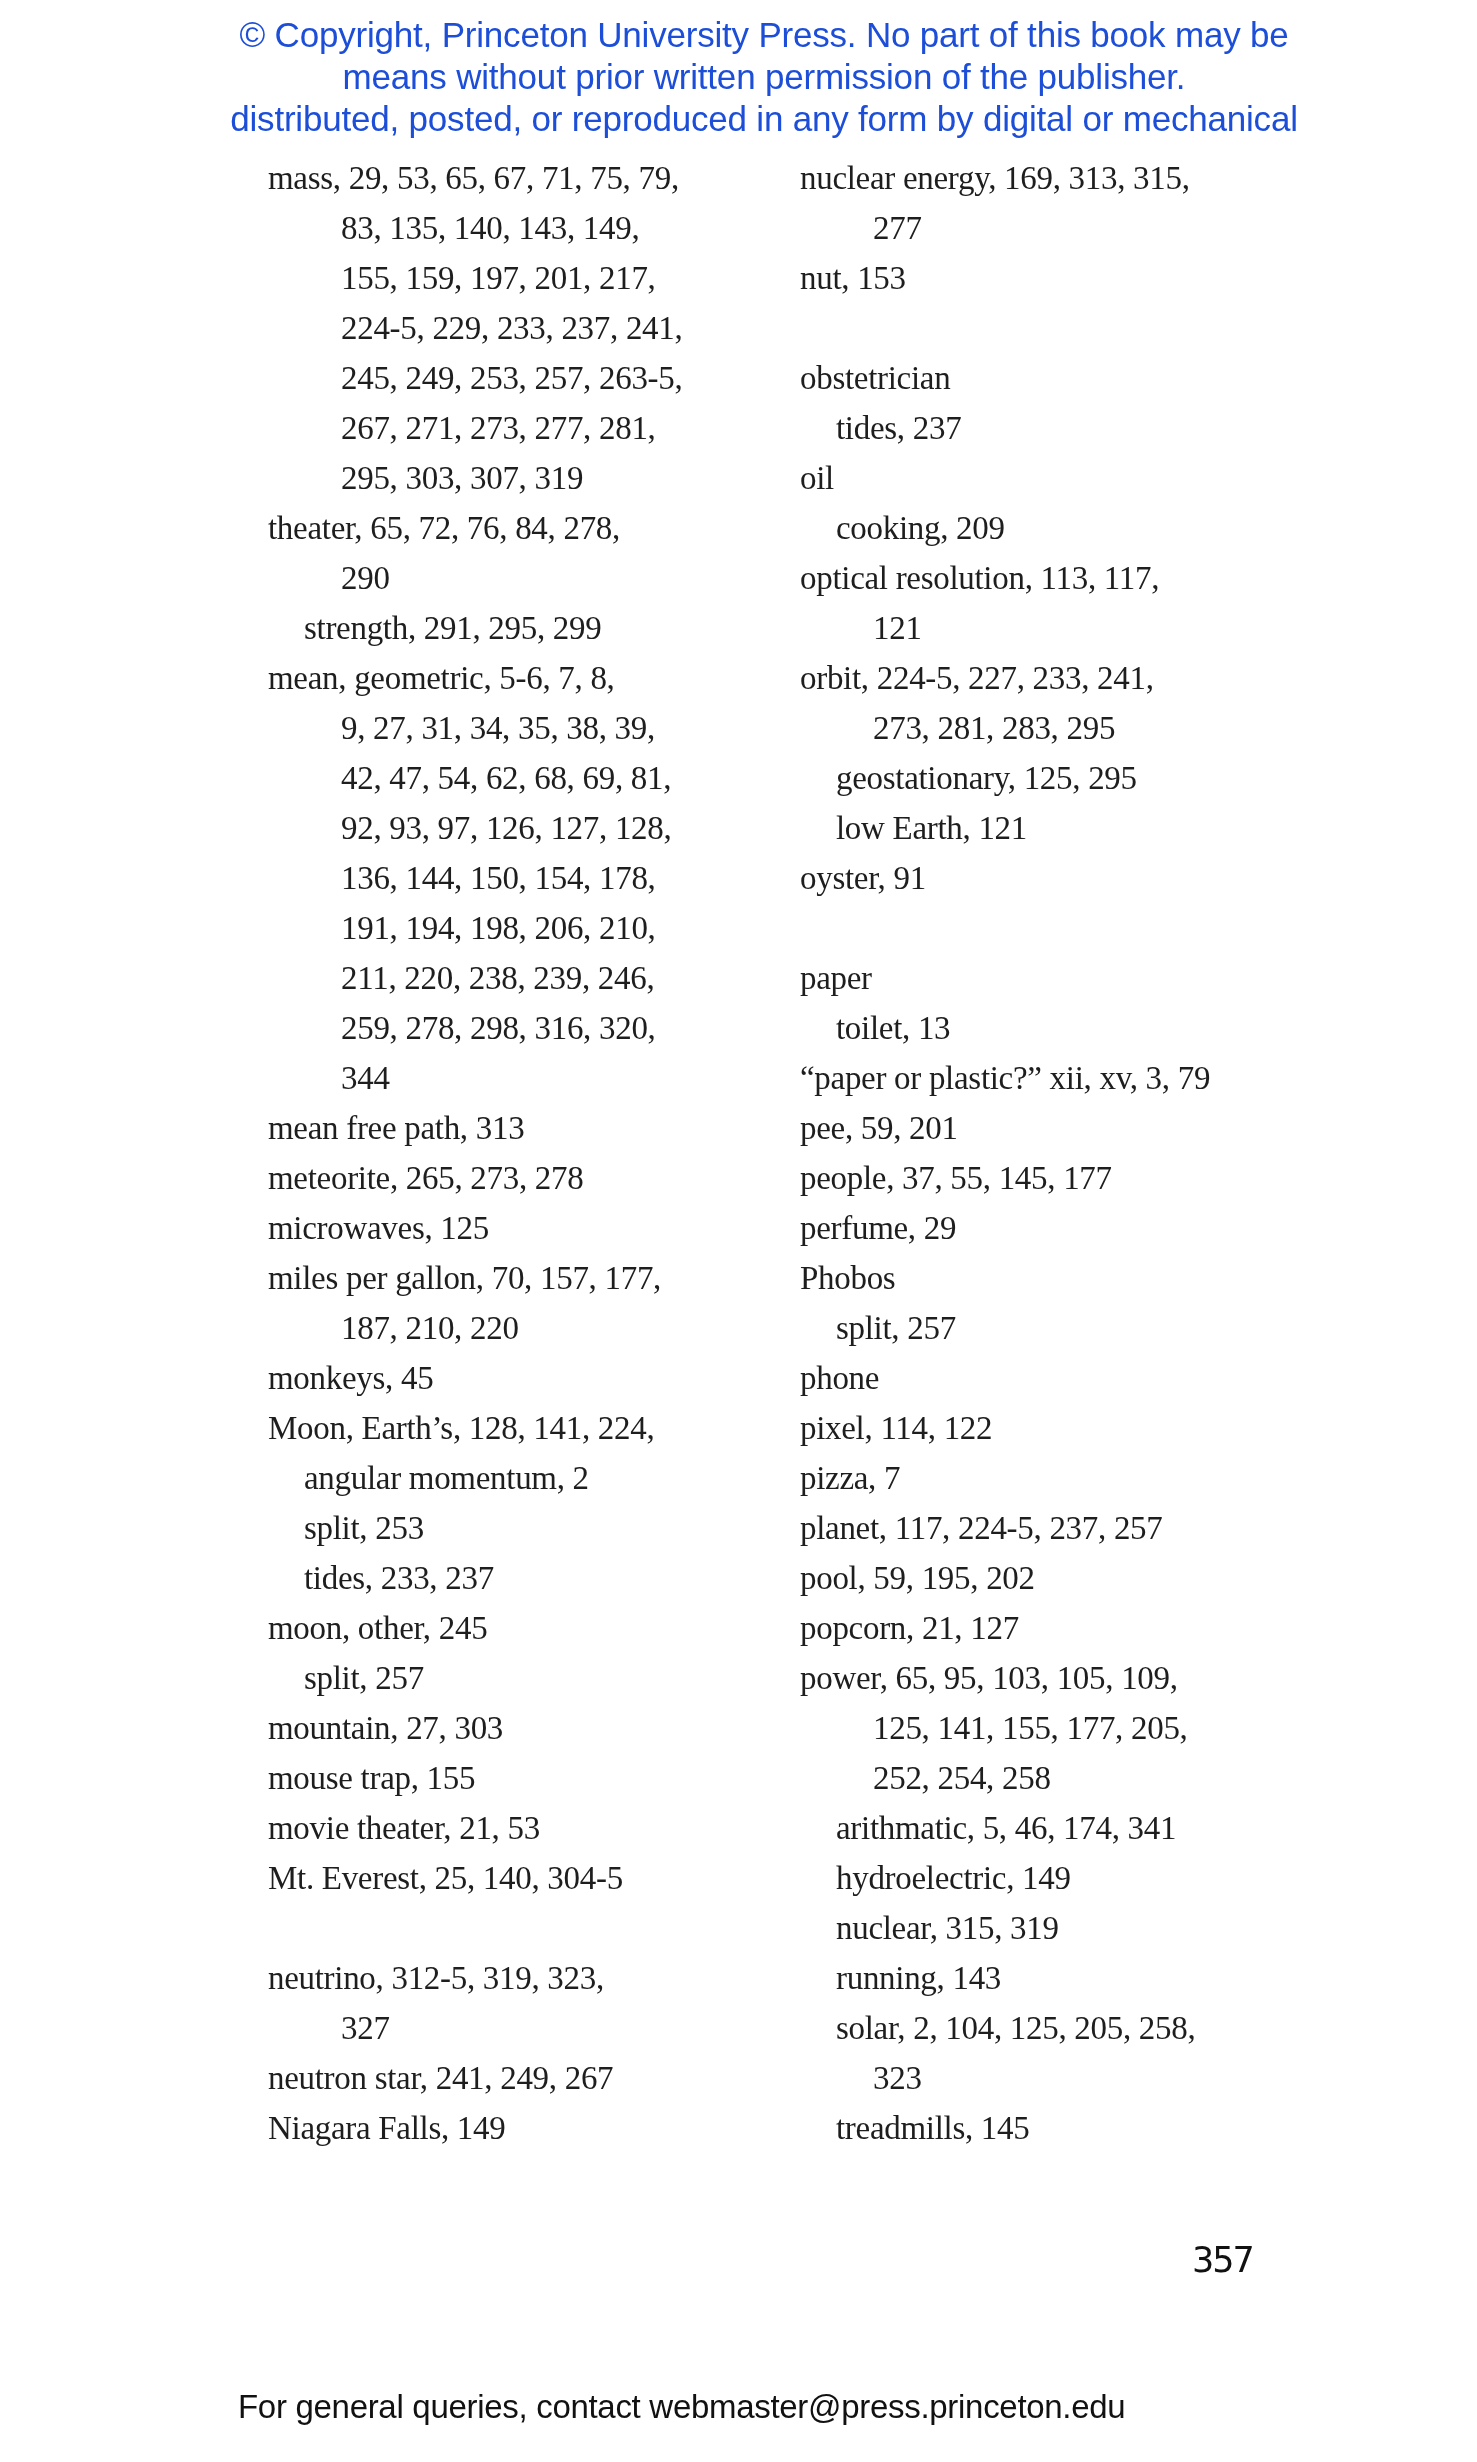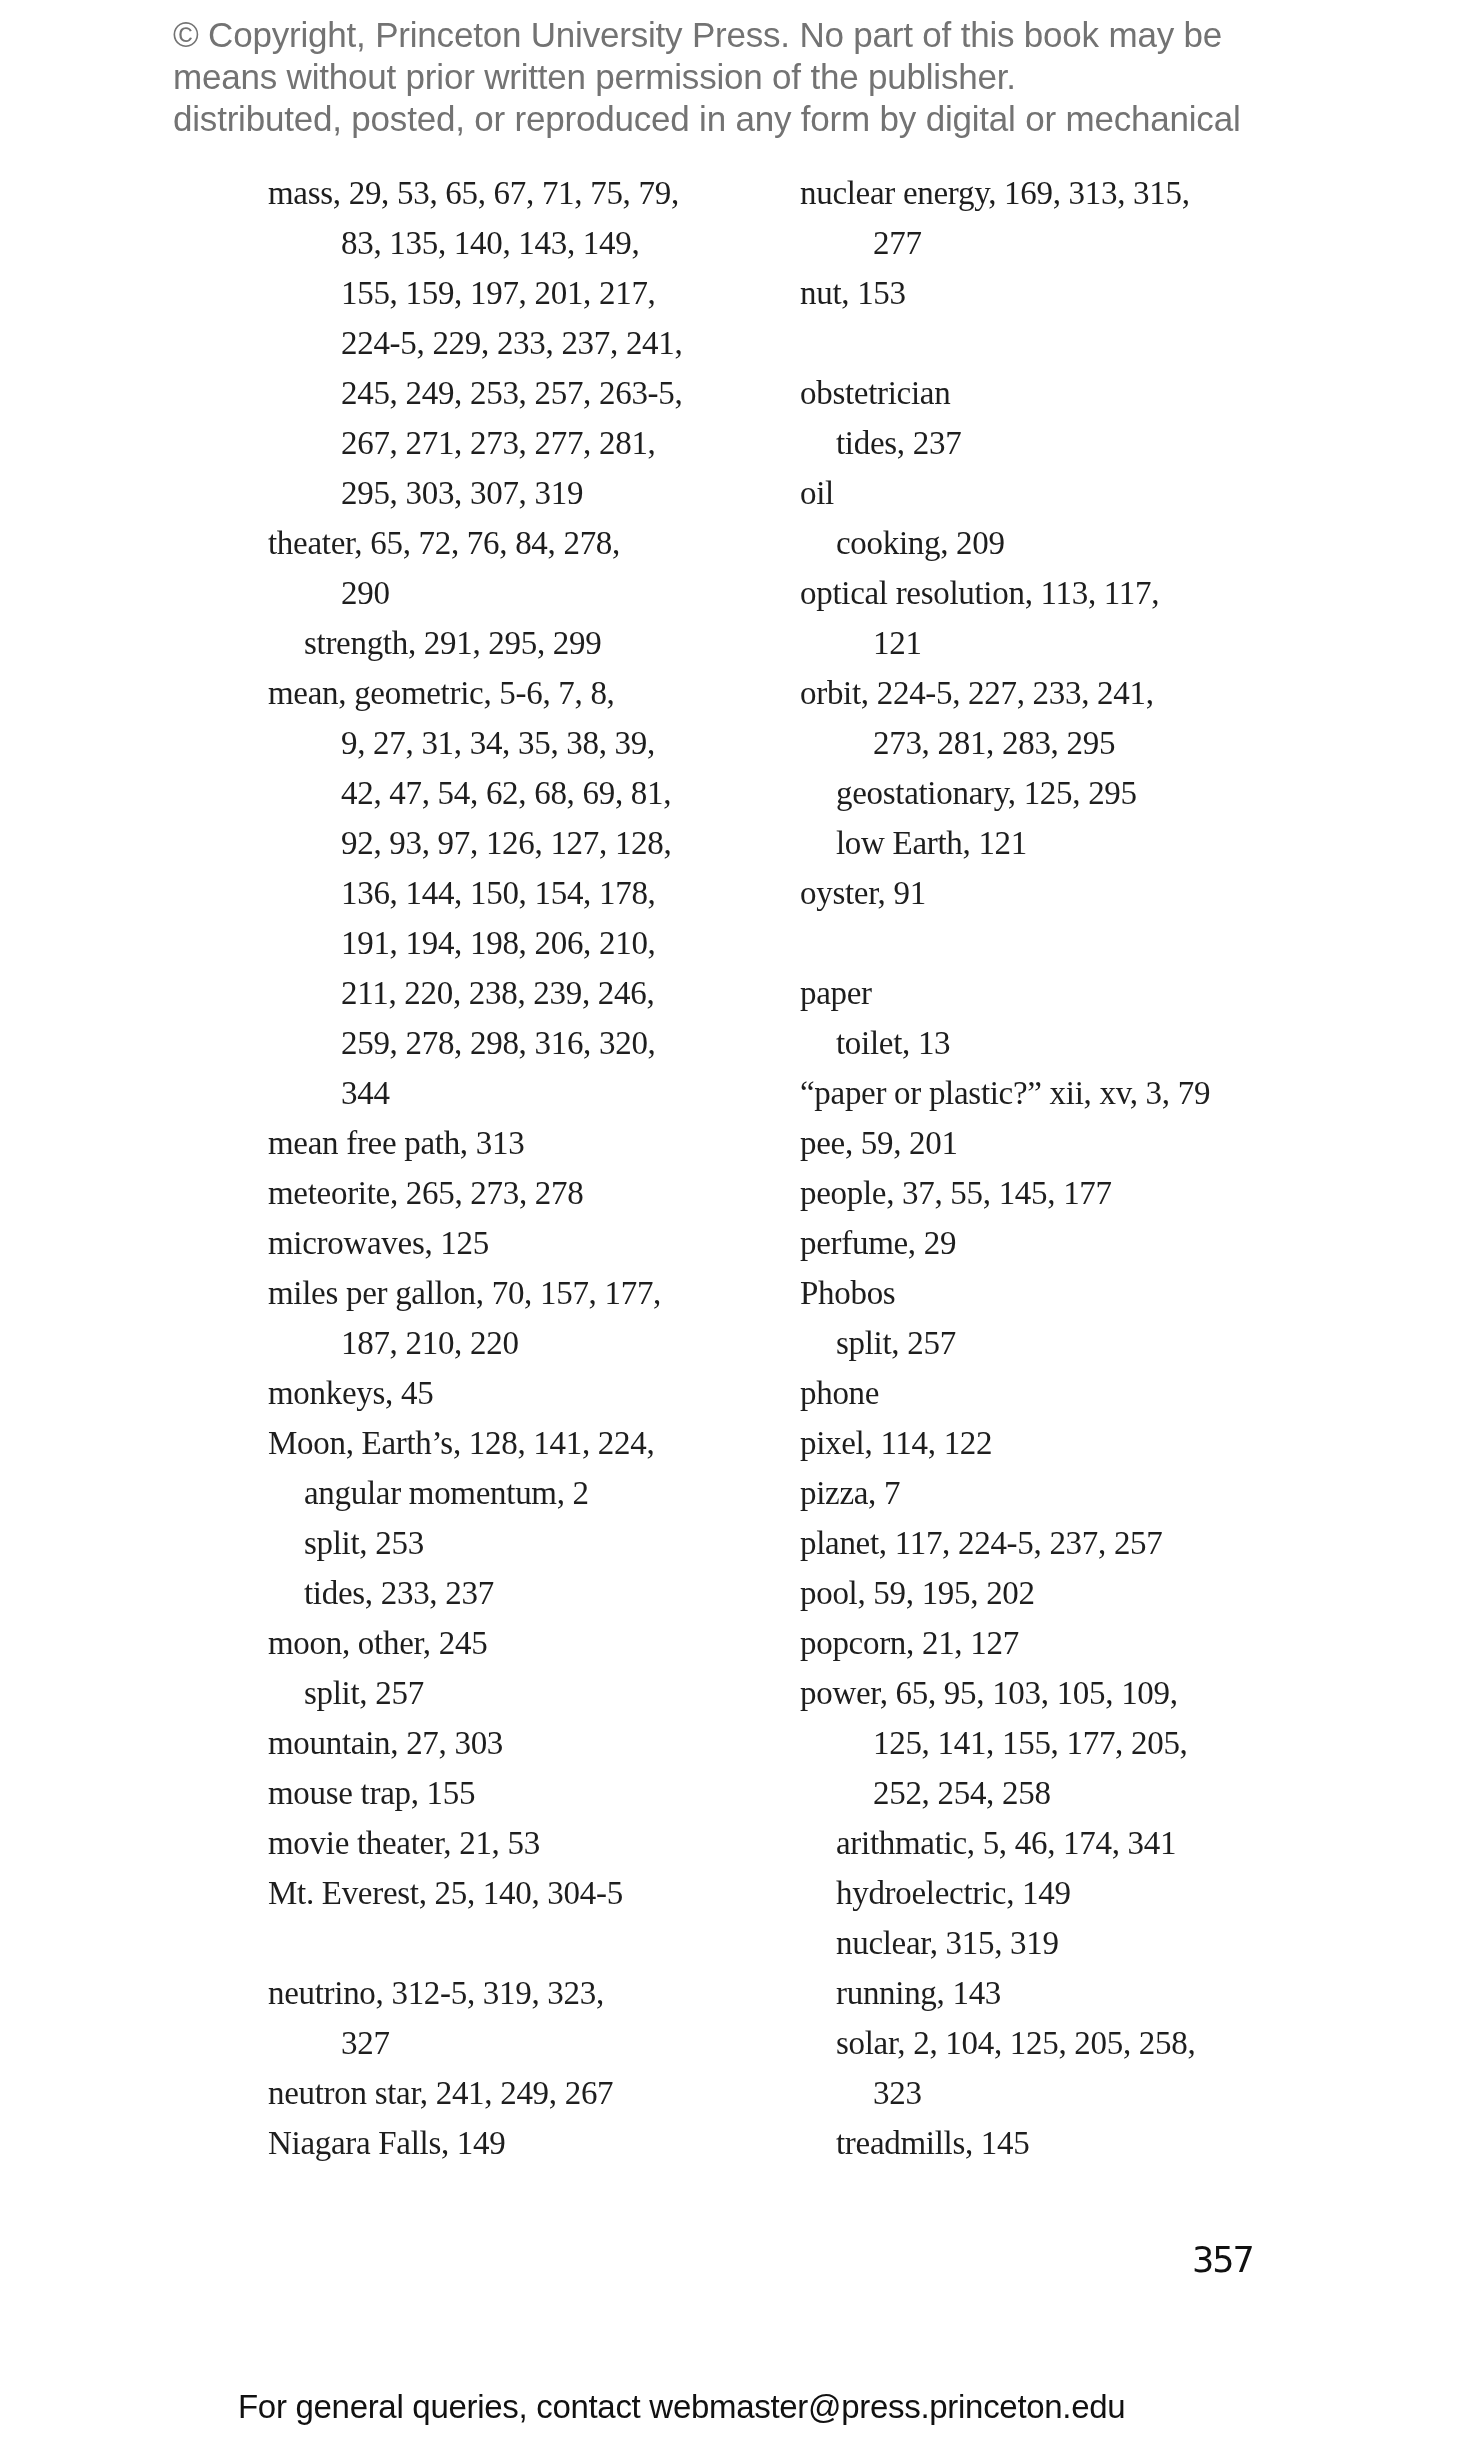--- a/index.html
+++ b/index.html
@@ -15,30 +15,31 @@
       color: #1a1a1a;
     }
     .copyright {
       position: absolute;
       left: 173px;
       top: 13.8px;
       width: 1182px;
       font-family: "Liberation Sans", sans-serif;
       font-size: 35px;
       line-height: 42px;
-      color: #737373;
+      color: #1d4ed8;
       letter-spacing: -0.2px;
+      text-align: center;
     }
     .copyright .cline {
       display: block;
       white-space: nowrap;
     }
     .column {
       position: absolute;
-      top: 168px;
+      top: 153px;
       font-family: "Liberation Serif", serif;
       font-size: 33px;
       line-height: 50px;
       color: #1e1e1e;
     }
     .column.left { left: 268px; width: 493px; }
     .column.right { left: 800px; width: 512px; }
     .row {
       display: block;
       white-space: nowrap;

